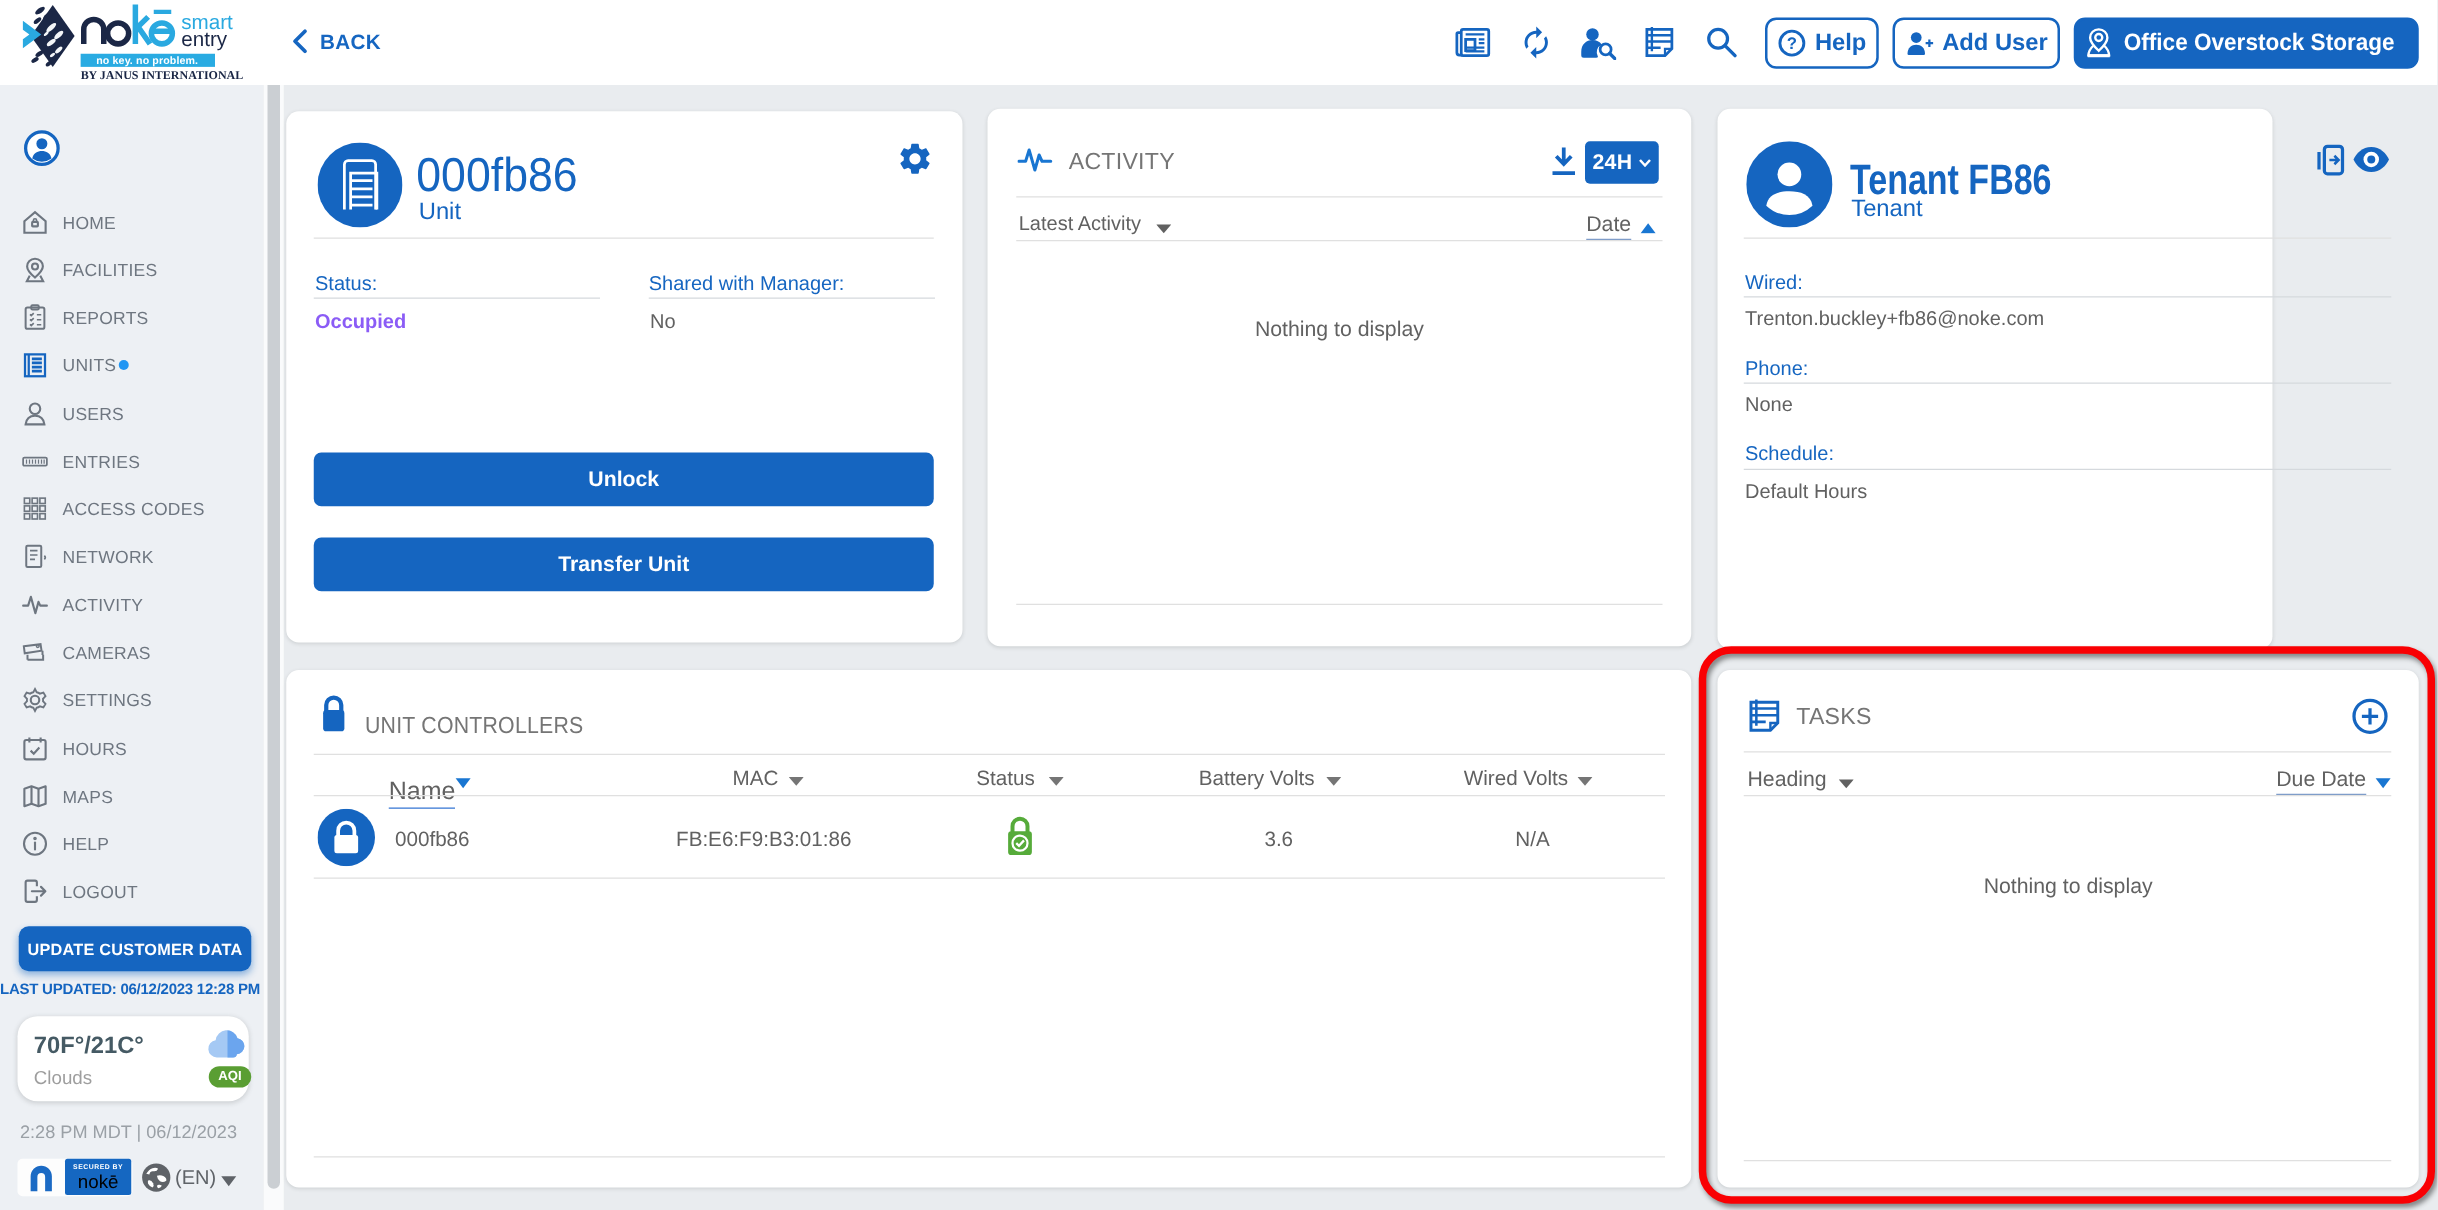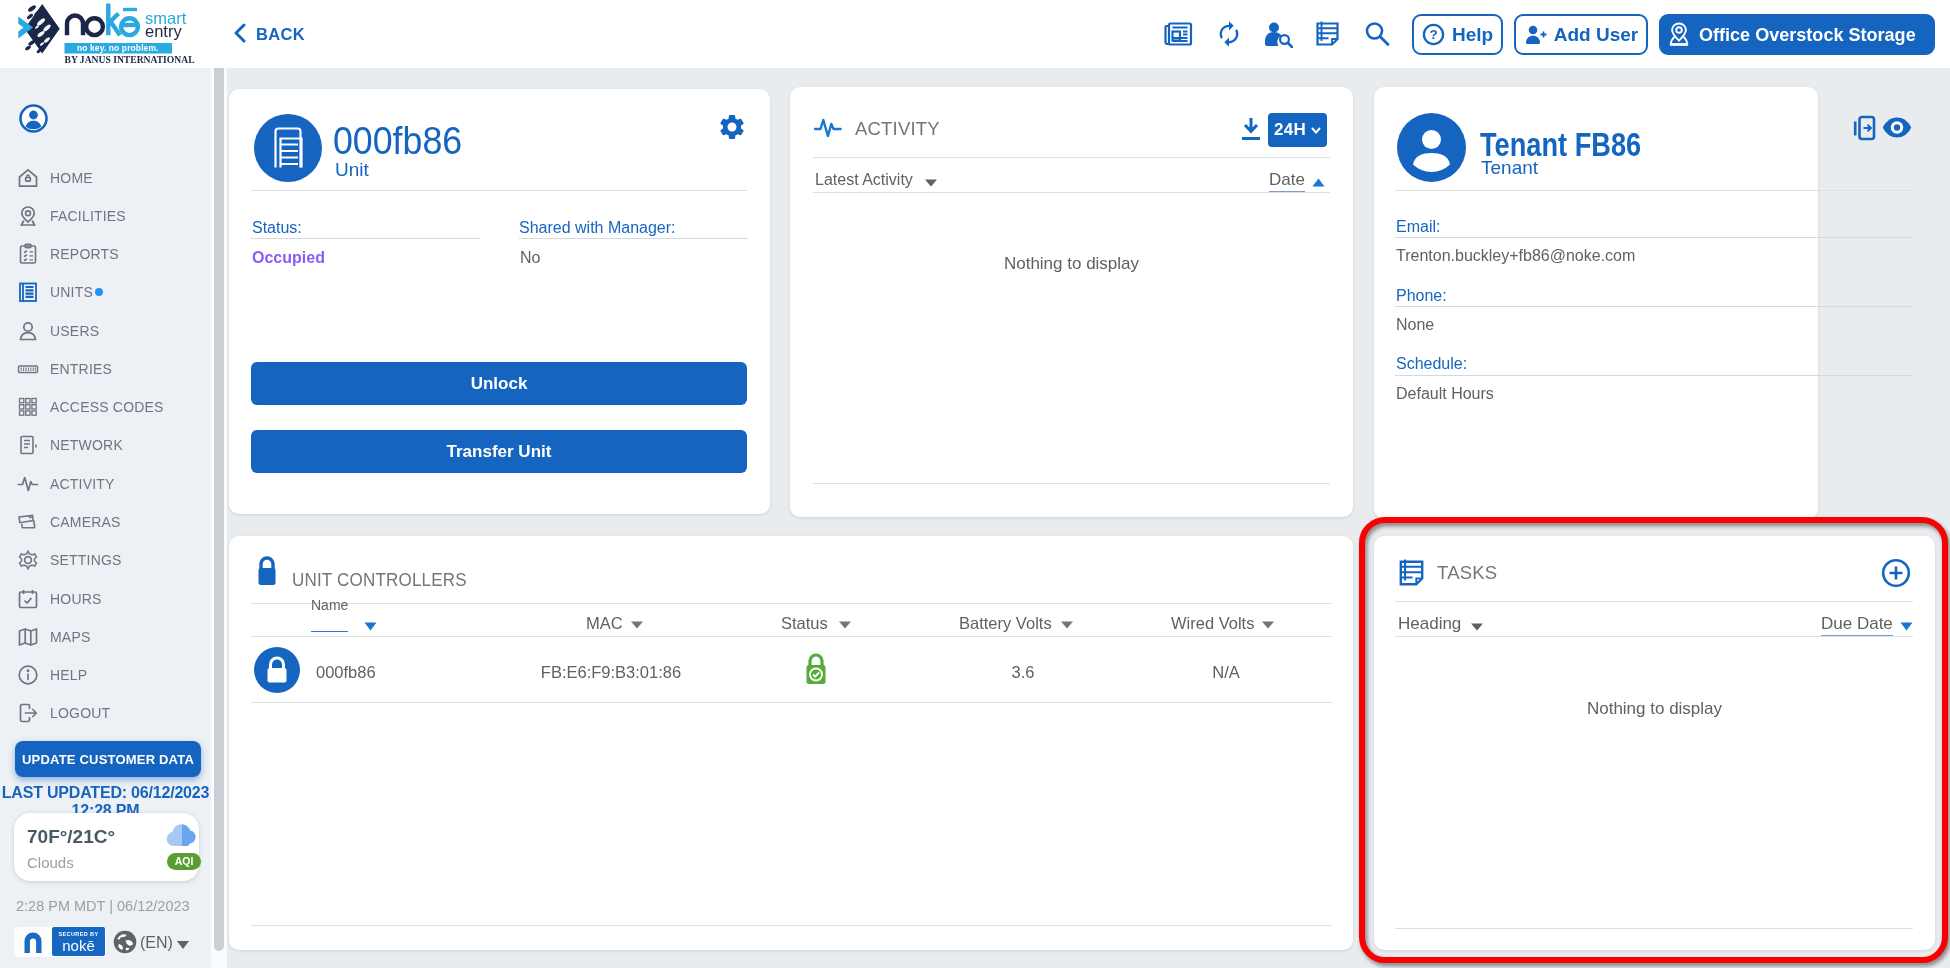--- a/index.html
+++ b/index.html
@@ -287,21 +287,21 @@
     <svg class="ic" width="24" height="24" viewBox="0 0 24 24">
         <g fill="none" stroke="#6e7680" stroke-width="1.7">
           <path d="M13.5,8 V5 a1.5,1.5 0 0 0 -1.5,-1.5 H6 A1.5,1.5 0 0 0 4.5,5 V19 a1.5,1.5 0 0 0 1.5,1.5 h6 a1.5,1.5 0 0 0 1.5,-1.5 v-3"></path>
           <path d="M9.5,12 H20 M16.8,8.5 L20.3,12 L16.8,15.5" stroke-linecap="round" stroke-linejoin="round"></path>
         </g>
       </svg>
     <div class="tx">LOGOUT</div>
   </div>
 
   <div class="bluebtn" style="left:15px;top:673px;width:186px;height:36px;font-size:13px;letter-spacing:.2px;white-space:nowrap;border-radius:8px;box-shadow:0 3px 6px rgba(21,101,192,.45)">UPDATE CUSTOMER DATA</div>
-  <div class="abs" style="left:0;top:716px;width:211px;text-align:center;font-size:16px;font-weight:bold;color:#1565c0;letter-spacing:-0.2px">LAST UPDATED: 06/12/2023 12:28 PM</div>
+  <div class="abs" style="left:0;top:716px;width:211px;font-size:12px;font-weight:bold;color:#1565c0;letter-spacing:-0.2px">LAST UPDATED: 06/12/2023 12:28 PM</div>
 
   <div class="abs" style="left:14px;top:745px;width:185px;height:68px;background:#fff;border-radius:16px;box-shadow:0 1px 4px rgba(60,64,67,.2)">
     <div class="abs" style="left:13px;top:13px;font-size:19px;color:#455a64;font-weight:bold;letter-spacing:0">70F°/21C°</div>
     <div class="abs" style="left:13px;top:41px;font-size:15px;color:#9e9e9e">Clouds</div>
     <svg class="abs" style="left:152px;top:10px" width="31" height="24" viewBox="0 0 31 24">
       <defs>
           <clipPath id="cl">
             <rect x="16" y="0" width="15" height="24"></rect>
           </clipPath>
         </defs>
@@ -313,21 +313,21 @@
     <div class="abs" style="left:153px;top:40px;width:34px;height:17px;background:#5a9e33;border-radius:9px;color:#fff;font-size:10.5px;font-weight:bold;text-align:center;line-height:17px">AQI</div>
   </div>
   <div class="abs" style="left:16px;top:830px;font-size:14.5px;color:#9aa0a6">2:28 PM MDT | 06/12/2023</div>
 
   <div class="abs" style="left:14px;top:859px;width:92px;height:30px;background:#fdfdfd;border-radius:4px"></div>
   <svg class="abs" style="left:22px;top:862px" width="22" height="24" viewBox="0 0 22 24">
     <path d="M2.5,23 V11 a8.5,8.5 0 0 1 17,0 V23 h-5.4 V11.5 a3.1,3.1 0 0 0 -6.2,0 V23 Z" fill="#1b6ac4"></path>
   </svg>
   <div class="abs" style="left:52px;top:859px;width:53px;height:29px;background:#1567c1;border-radius:2px;text-align:center">
     <div style="font-size:5.5px;color:#fff;font-weight:bold;margin-top:4px;letter-spacing:.4px">SECURED BY</div>
-    <div style="font-size:15px;color:#ffffff;margin-top:0px;font-family:'Liberation Sans',sans-serif">nokē</div>
+    <div style="font-size:15px;color:#000000;margin-top:0px;font-family:'Liberation Sans',sans-serif">nokē</div>
   </div>
   <svg class="abs" style="left:113px;top:862px" width="24" height="24" viewBox="0 0 24 24">
     <circle cx="12" cy="12" r="11.3" fill="#5f6368"></circle>
     <g fill="#fff">
       <path d="M4,9 q2,-3.5 5,-4.5 q3,-0.8 4.5,0.5 q-1,2.5 -4,2 q-2.5,-0.2 -3,2.5 Z"></path>
       <path d="M12.5,10.5 q3,-1 5.5,0.5 q2.5,1.5 2,3.5 q-2.5,2 -5,0.5 q-2,-1.5 -2.5,-4.5 Z"></path>
       <path d="M6,14 q2.5,0.5 3.5,2.5 q1,2 -0.5,3.5 q-2.5,-1 -3.5,-3 q-0.8,-2 0.5,-3 Z"></path>
       <path d="M13,18 q2,-0.5 3.5,0.5 q-1,1.8 -3,2 q-1.5,-1.2 -0.5,-2.5 Z"></path>
     </g>
   </svg>
@@ -405,39 +405,39 @@
       <path d="M3.2,7.5 v14"></path>
     </g>
     <path d="M11.5,14 h7 m-3,-3.4 l3.4,3.4 -3.4,3.4" fill="none" stroke="#1565c0" stroke-width="2"></path>
   </svg>
   <svg class="abs" style="left:508px;top:30px" width="30" height="21" viewBox="0 0 30 21">
     <path d="M15,0.5 C8,0.5 3,5.5 0.8,10.5 C3,15.5 8,20.5 15,20.5 s12,-5 14.2,-10 C27,5.5 22,0.5 15,0.5 Z" fill="#1565c0"></path>
     <circle cx="15" cy="10.5" r="6.2" fill="#fff"></circle>
     <circle cx="15" cy="10.5" r="3.2" fill="#1565c0"></circle>
   </svg>
   <div class="hr" style="left:21px;top:103px;width:518px"></div>
-  <div class="lblu" style="left:22px;top:131px">Email:</div>
+  <div class="lblu" style="left:22px;top:131px">Wired:</div>
   <div class="lbline" style="left:21px;top:150px;width:518px"></div>
   <div class="abs gtxt" style="left:22px;top:160px;font-size:16px">Trenton.buckley+fb86@noke.com</div>
   <div class="lblu" style="left:22px;top:200px">Phone:</div>
   <div class="lbline" style="left:21px;top:219px;width:518px"></div>
   <div class="abs gtxt" style="left:22px;top:229px;font-size:16px">None</div>
   <div class="lblu" style="left:22px;top:268px">Schedule:</div>
   <div class="lbline" style="left:21px;top:288px;width:518px"></div>
   <div class="abs gtxt" style="left:22px;top:298px;font-size:16px">Default Hours</div>
 </div>
 
 <div class="card" style="left:229px;top:536px;width:1124px;height:414px">
   <svg class="abs" style="left:28px;top:20px" width="20" height="31" viewBox="0 0 20 31">
     <path d="M4,13 V8 a6,6 0 0 1 12,0 V13" fill="none" stroke="#1565c0" stroke-width="3.4"></path>
     <rect x="1.5" y="12" width="17" height="17" rx="2.5" fill="#1565c0"></rect>
   </svg>
   <div class="ctitle" style="left:63px;top:33px;transform:scaleX(.92);transform-origin:0 0;white-space:nowrap">UNIT CONTROLLERS</div>
   <div class="hr" style="left:22px;top:67px;width:1081px"></div>
-  <div class="abs gtxt" style="left:82px;top:61px;font-size:14px;border-bottom:1.5px solid #3575d3;padding-bottom:18px">Name</div>
+  <div class="abs gtxt" style="left:82px;top:86px;font-size:20px;border-bottom:1.5px solid #3575d3;padding-bottom:1px">Name</div>
   <svg class="abs" style="left:135px;top:86px" width="13" height="9" viewBox="0 0 13 9">
       <polygon points="0.5,0.5 12.5,0.5 6.5,8.5" fill="#1976d2"></polygon>
     </svg>
   <div class="abs gtxt" style="left:357px;top:78px;font-size:16.5px">MAC</div>
   <svg class="abs" style="left:402px;top:85px" width="12" height="8" viewBox="0 0 12 8">
       <polygon points="0,0.5 12,0.5 6,7.5" fill="#757575"></polygon>
     </svg>
   <div class="abs gtxt" style="left:552px;top:78px;font-size:16.5px">Status</div>
   <svg class="abs" style="left:610px;top:85px" width="12" height="8" viewBox="0 0 12 8">
       <polygon points="0,0.5 12,0.5 6,7.5" fill="#757575"></polygon>

